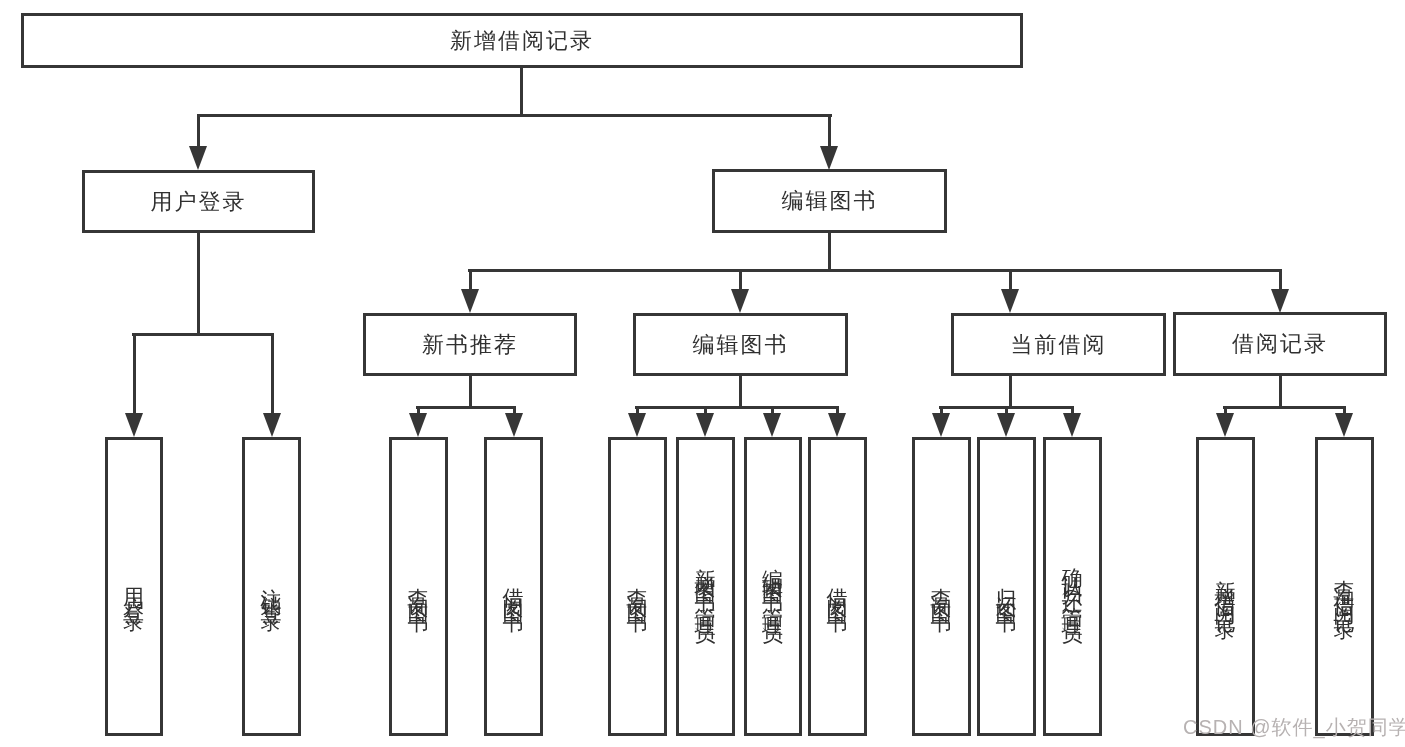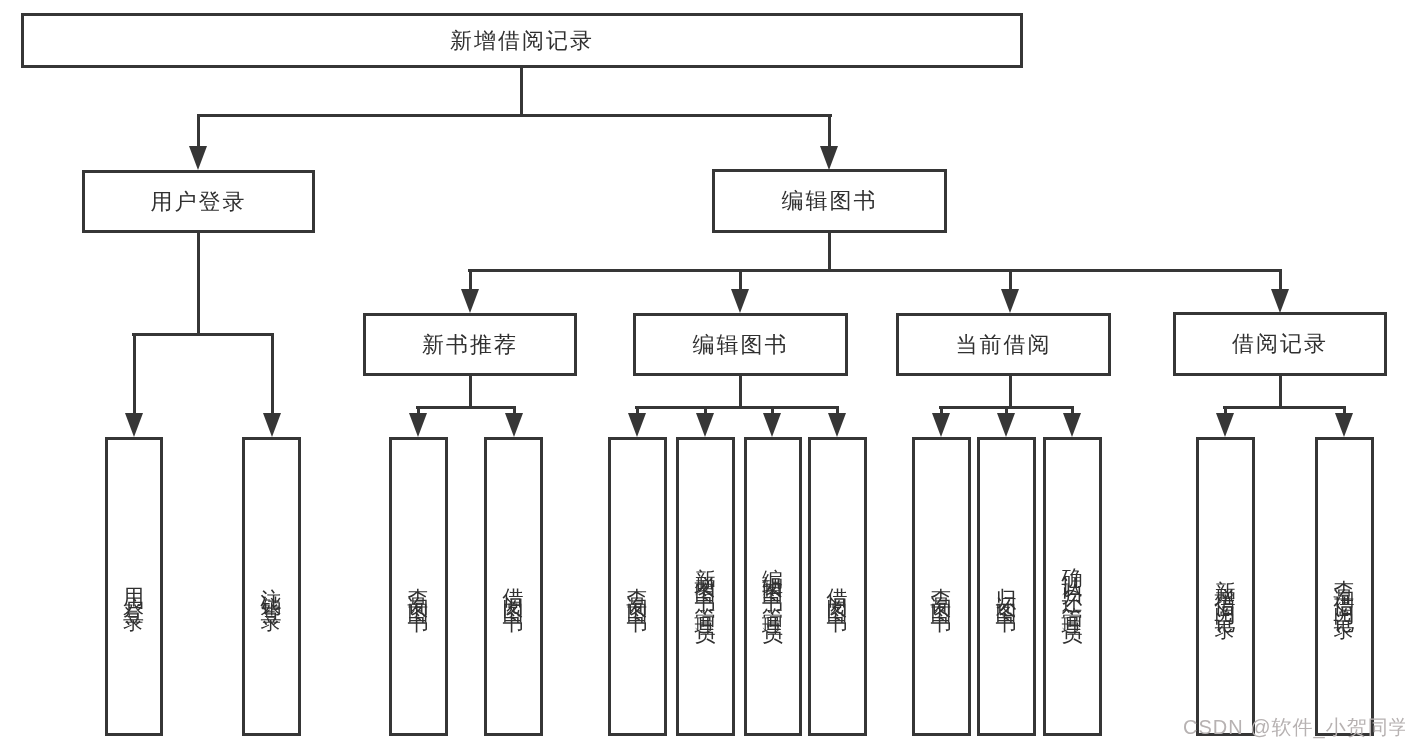--- a/index.html
+++ b/index.html
@@ -69,21 +69,21 @@
   </div>
 
   <div class="box" style="left:363px;top:313px;width:214px;height:63px;">
     <span>新书推荐</span>
   </div>
 
   <div class="box" style="left:633px;top:313px;width:215px;height:63px;">
     <span>编辑图书</span>
   </div>
 
-  <div class="box" style="left:896px;top:313px;width:215px;height:63px;">
+  <div class="box" style="left:951px;top:313px;width:215px;height:63px;">
     <span>当前借阅</span>
   </div>
 
   <div class="box" style="left:1173px;top:312px;width:214px;height:64px;">
     <span>借阅记录</span>
   </div>
 
   <div class="vbox" style="left:105px;width:58px;">
     <span class="vtext">用户登录</span>
   </div>

